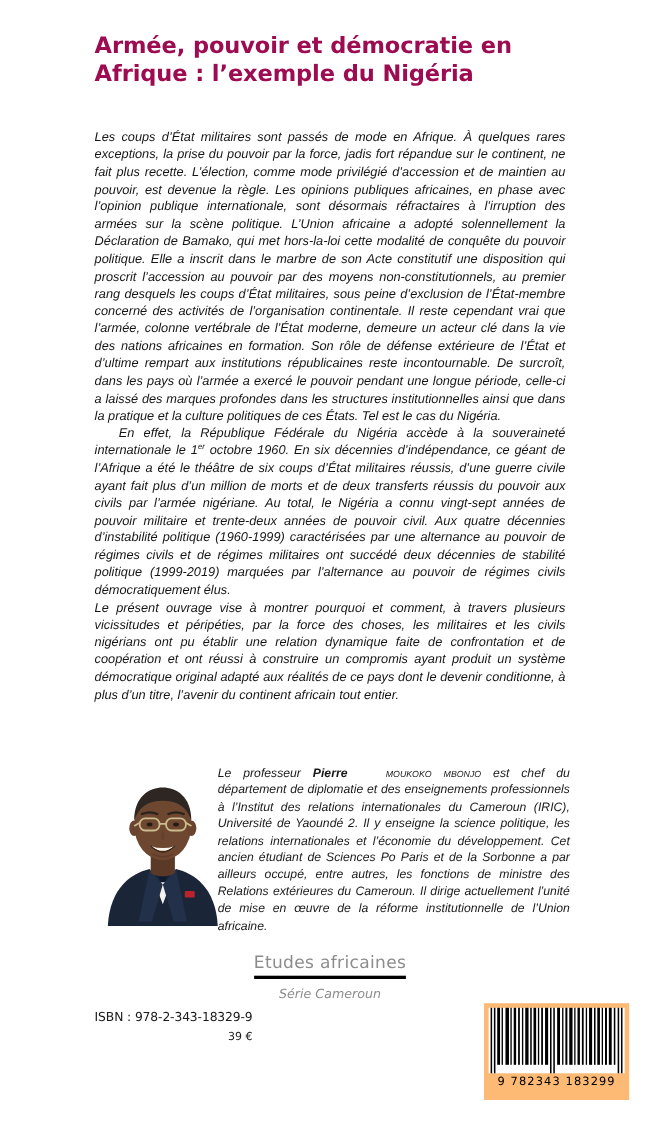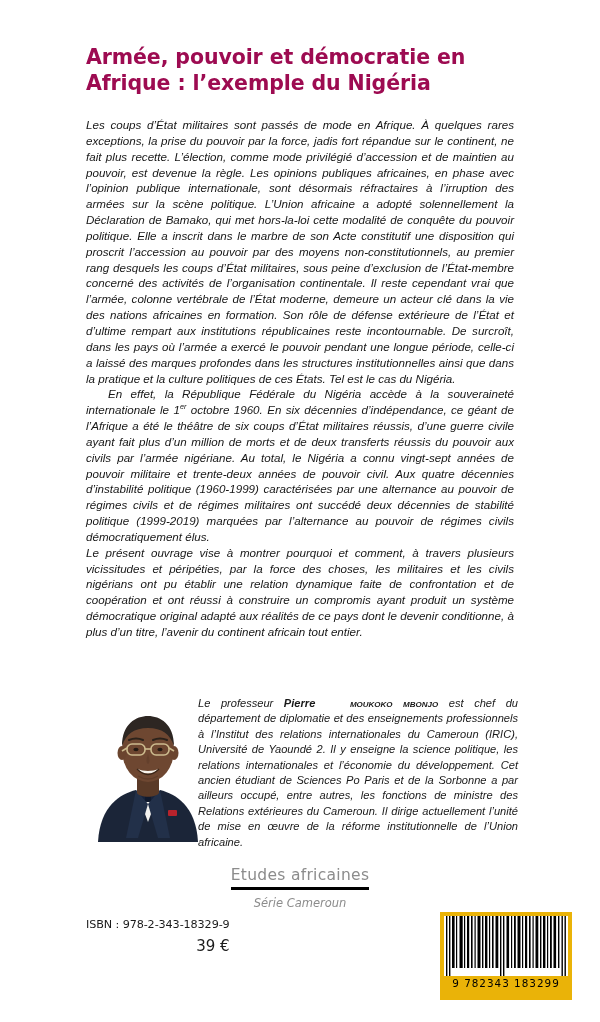--- a/index.html
+++ b/index.html
@@ -19,21 +19,21 @@
   .page {
     position: absolute;
     inset: 0;
     background: #ffffff;
   }
 
   
   .title-block {
     position: absolute;
     left: 86px;
-    top: 44px;
+    top: 28px;
     width: 432px;
   }
   .book-title {
     margin: 0;
     font-family: "DejaVu Sans", sans-serif;
     font-weight: bold;
     font-size: 20.5px;
     line-height: 26px;
     letter-spacing: -0.1px;
     color: #9d0b51;
@@ -91,21 +91,21 @@
     font-size: 11.1px;
     line-height: 15.4px;
     text-align: justify;
     color: #191919;
   }
   .bio-text .name {
     font-weight: bold;
     font-style: italic;
   }
   .bio-text .sc {
-    font-weight: bold;
+    font-weight: normal;
     font-style: italic;
     font-variant: small-caps;
     text-transform: lowercase;
     margin-left: 24px;
   }
 
   
   .collection {
     position: absolute;
     left: 0;
@@ -146,32 +146,32 @@
   }
   .isbn-line {
     font-family: "DejaVu Sans", sans-serif;
     font-size: 11.2px;
     letter-spacing: -0.1px;
     color: #1a1a1a;
   }
   .price-line {
     margin-top: 6px;
     font-family: "DejaVu Sans", sans-serif;
-    font-size: 15px;
+    font-size: 10px;
     color: #1a1a1a;
   }
 
   
   .barcode-wrap {
     position: absolute;
     right: 28px;
     top: 10px;
     width: 124px;
     height: 82px;
-    background: #eab308;
+    background: #fdba74;
     padding: 4px 4px 2px 4px;
     box-sizing: content-box;
   }
   .barcode-bars {
     width: 124px;
     height: 60px;
     display: block;
   }
   .barcode-digits {
     margin-top: 1px;

